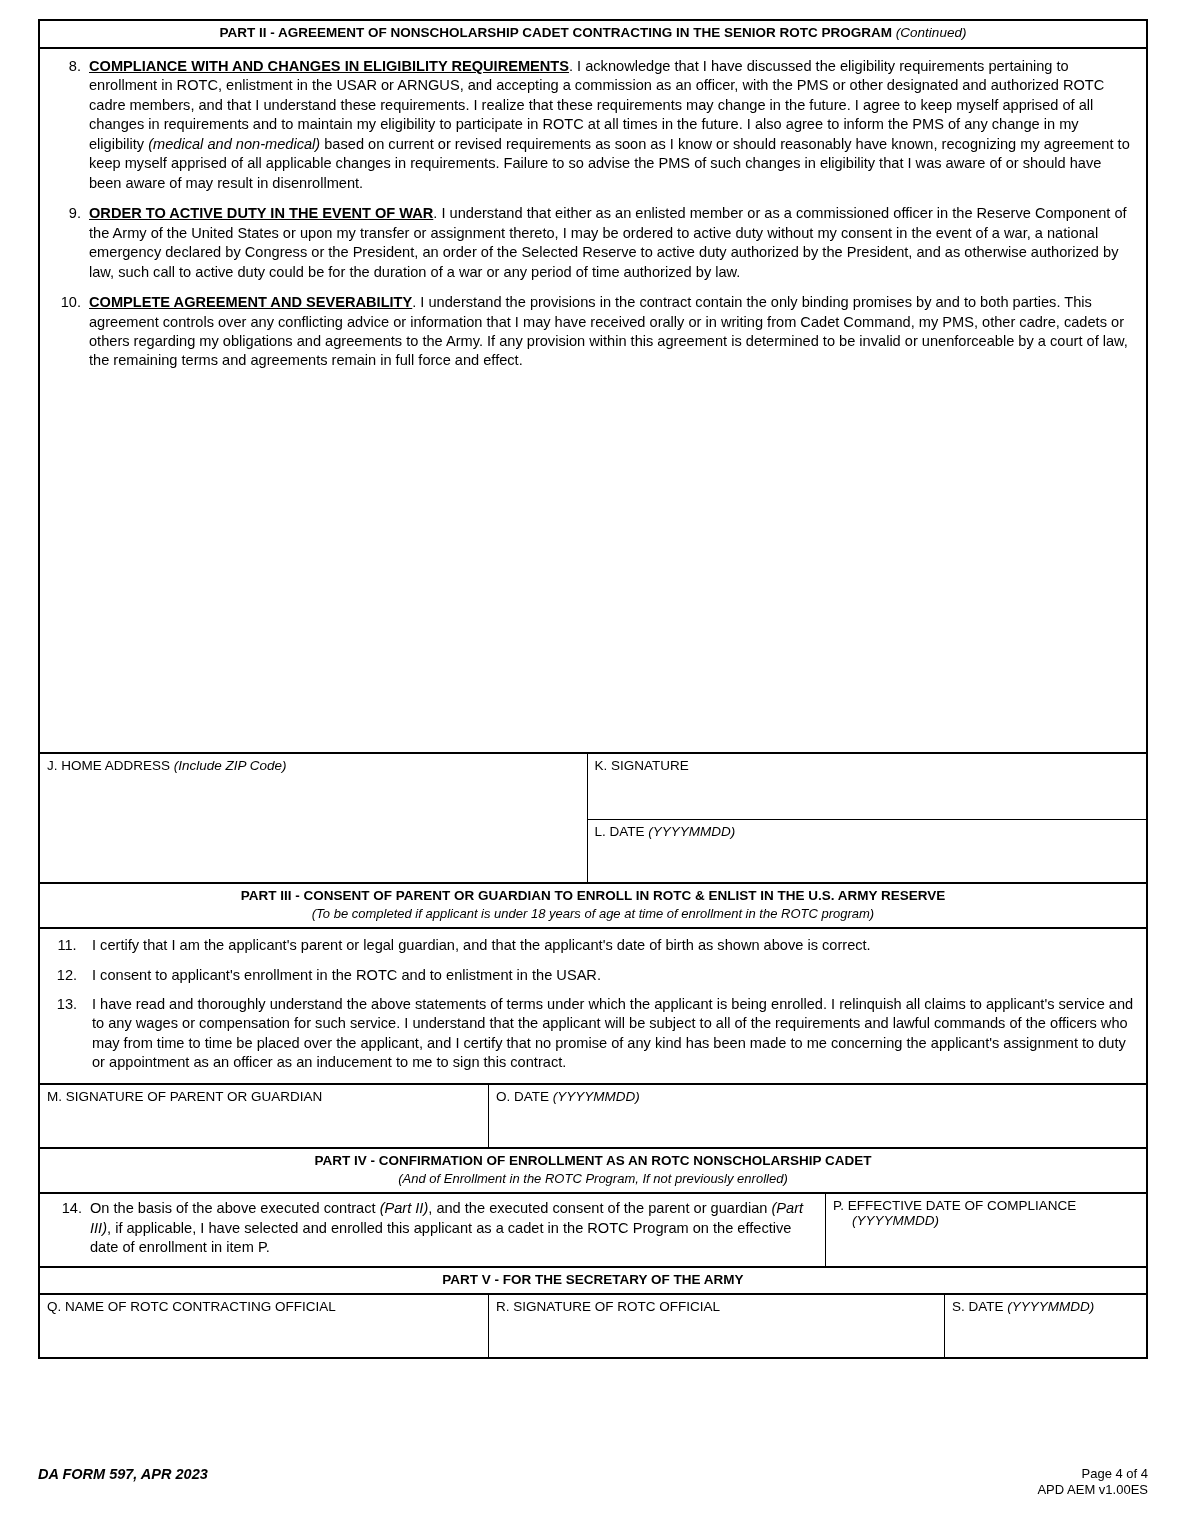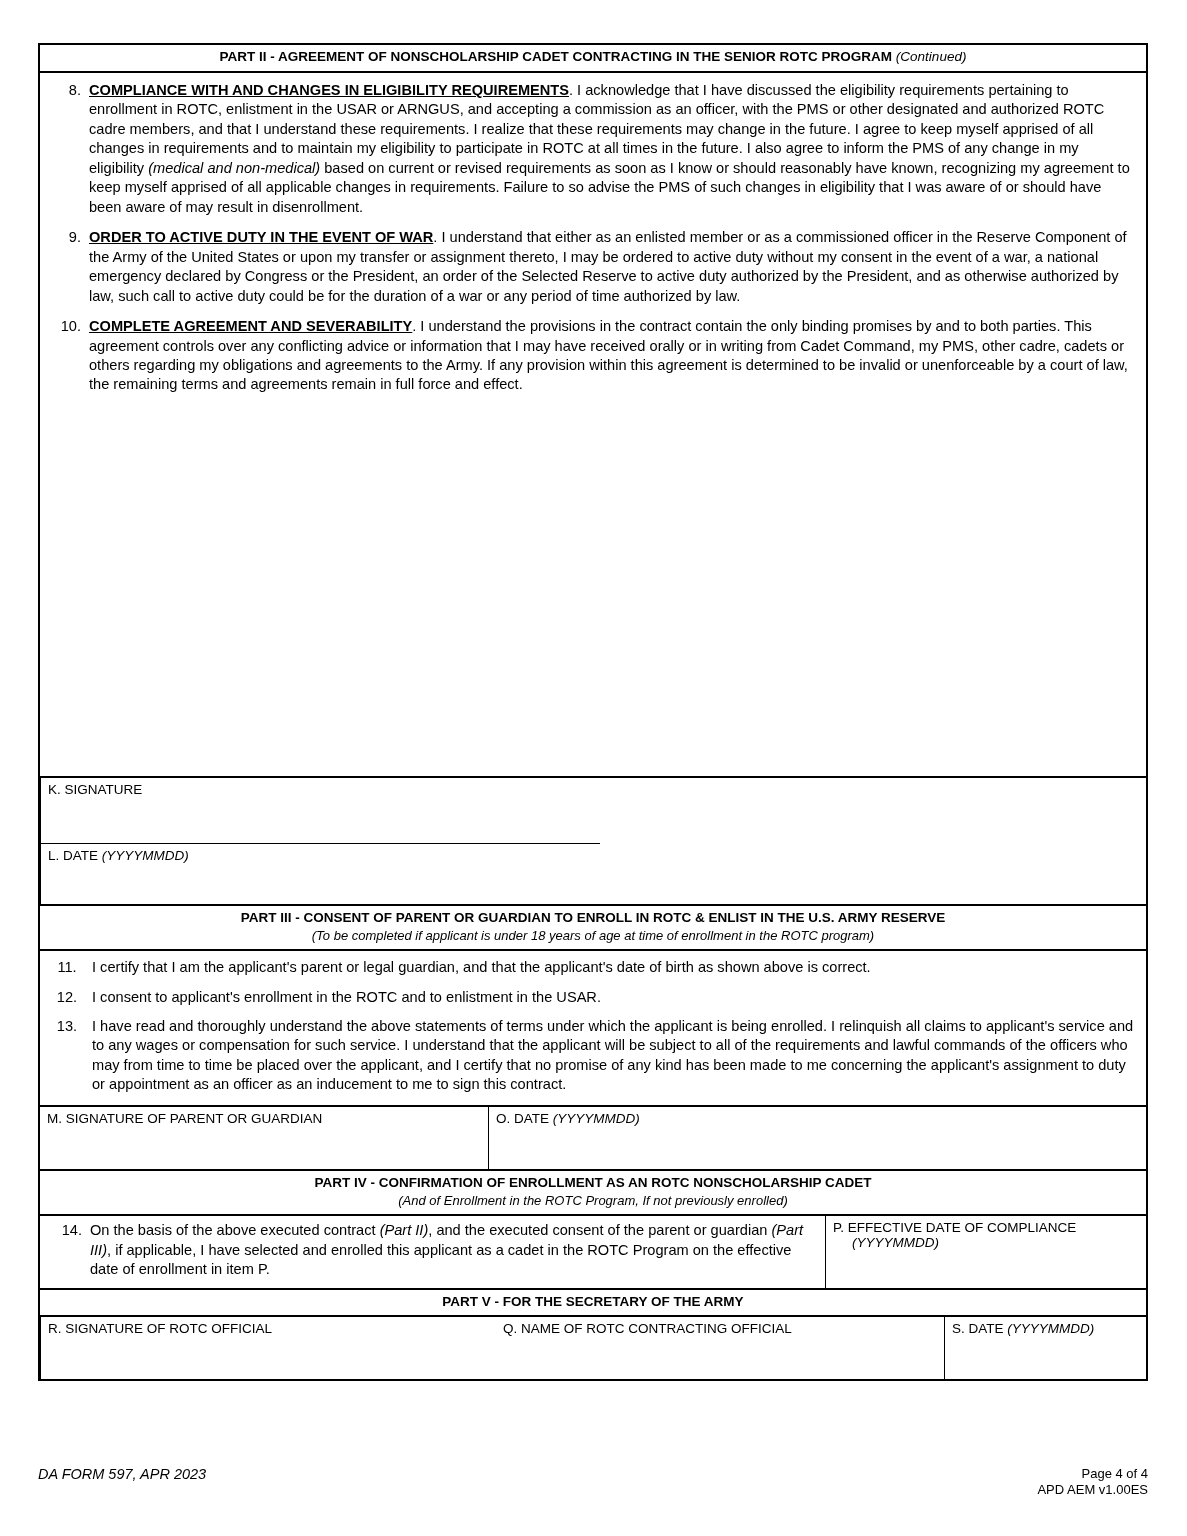--- a/index.html
+++ b/index.html
@@ -10,21 +10,21 @@
   body {
     width: 1187px;
     height: 1536px;
     font-family: "Liberation Sans", sans-serif;
     color: #000000;
     position: relative;
   }
   .page {
     position: absolute;
     left: 38px;
-    top: 43px;
+    top: 19px;
     width: 1110px;
   }
 
   
   .form-table {
     border: 2px solid #000;
     border-collapse: collapse;
     width: 1110px;
     box-sizing: border-box;
   }
@@ -120,21 +120,21 @@
     position: absolute;
     left: 38px;
     top: 1466px;
     width: 1110px;
     display: flex;
     justify-content: space-between;
     align-items: flex-start;
   }
   .footer .formid {
     font-size: 14.5px;
-    font-weight: normal;
+    font-weight: bold;
     font-style: italic;
   }
   .footer .pageinfo {
     text-align: right;
     font-size: 13px;
     line-height: 1.25;
   }
 </style>
 </head>
 <body>
@@ -161,20 +161,23 @@
 
       <div class="clause">
         <div class="clause-num">10.</div>
         <div class="clause-body"><span class="hd">COMPLETE AGREEMENT AND SEVERABILITY</span><span>.  I understand the provisions in the contract contain the only binding promises by and to both parties.  This agreement controls over any conflicting advice or information that I may have received orally or in writing from Cadet Command, my PMS, other cadre, cadets or others regarding my obligations and agreements to the Army.  If any provision within this agreement is determined to be invalid or unenforceable by a court of law, the remaining terms and agreements remain in full force and effect.</span></div>
       </div>
 
       <div class="filler"></div>
     </div>
 
     <div class="row">
+      <div class="cell" style="width:547px;height:128px;">
+        <span class="lbl">J.  HOME ADDRESS </span><i>(Include ZIP Code)</i>
+      </div>
       <div class="sig-stack vdiv" style="width:559px;">
         <div class="cell" style="height:65px;">
           <span class="lbl">K.  SIGNATURE</span>
         </div>
         <div class="cell" style="height:61px;">
           <span class="lbl">L.  DATE </span><i>(YYYYMMDD)</i>
         </div>
       </div>
     </div>
 
@@ -223,25 +226,25 @@
         <span class="lbl">P.  EFFECTIVE DATE OF COMPLIANCE</span><br>
         <i style="margin-left:19px;">(YYYYMMDD)</i>
       </div>
     </div>
 
     <div class="band" style="border-top:2px solid #000;">
       <span>PART V - FOR THE SECRETARY OF THE ARMY</span>
     </div>
 
     <div class="row" style="border-top:none;">
+      <div class="cell" style="width:448px;height:62px;">
+        <span class="lbl">Q.  NAME OF ROTC CONTRACTING OFFICIAL</span>
+      </div>
       <div class="cell vdiv" style="width:456px;">
         <span class="lbl">R.  SIGNATURE OF ROTC OFFICIAL</span>
-      </div>
-      <div class="cell" style="width:448px;height:62px;">
-        <span class="lbl">Q.  NAME OF ROTC CONTRACTING OFFICIAL</span>
       </div>
       <div class="cell vdiv" style="width:202px;">
         <span class="lbl">S.  DATE </span><i>(YYYYMMDD)</i>
       </div>
     </div>
 
   </div>
 </div>
 
 <div class="footer">

